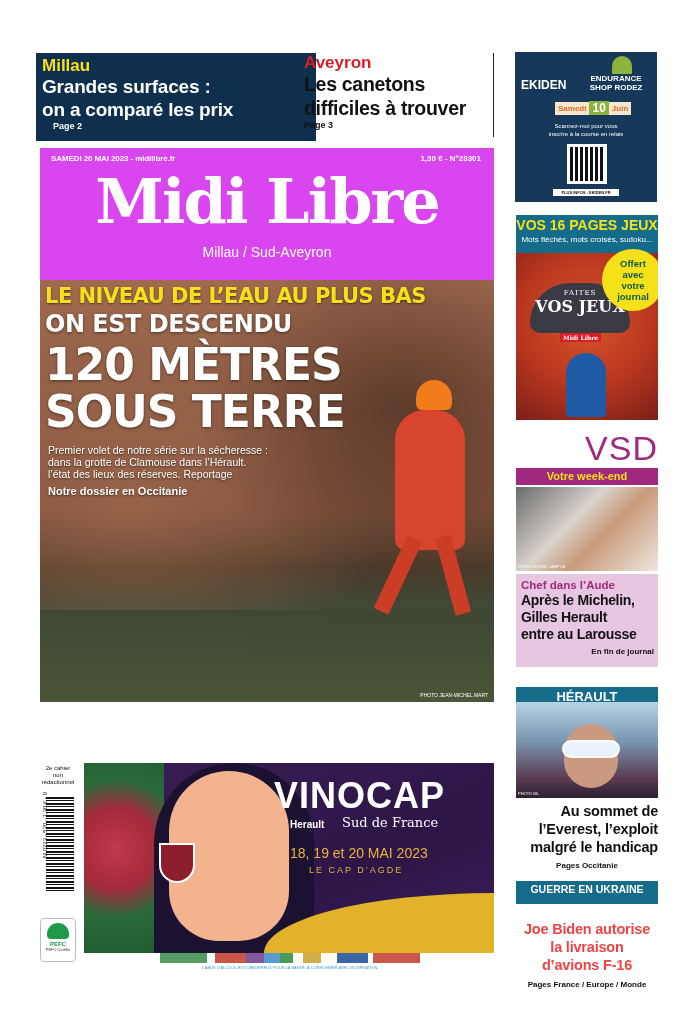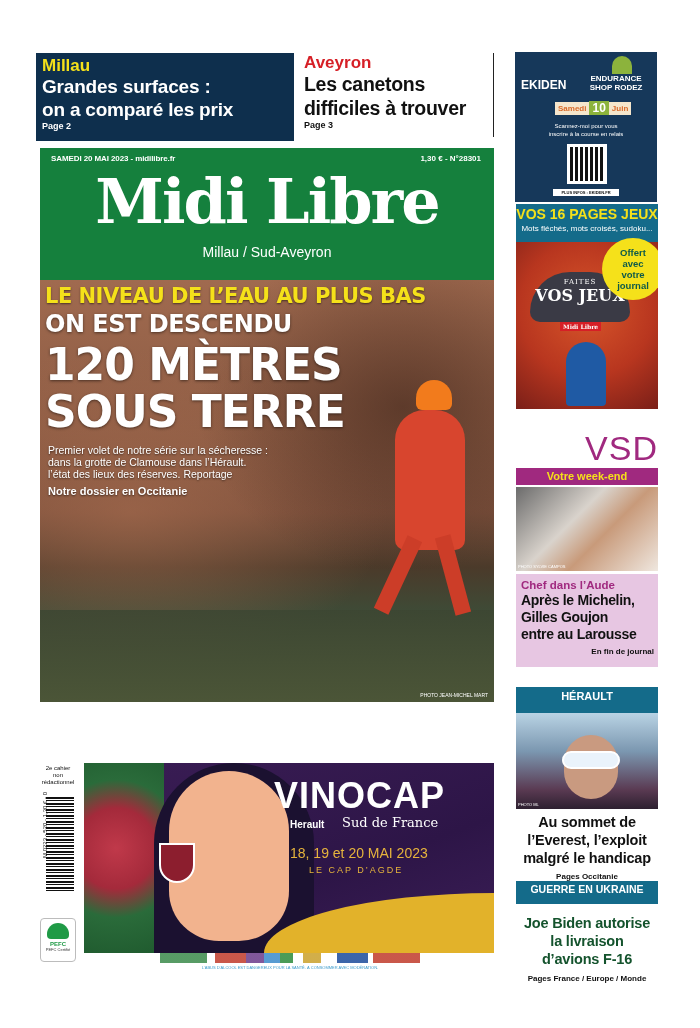--- a/index.html
+++ b/index.html
@@ -2,32 +2,32 @@
 <html><head>
 <meta charset="utf-8">
 <style>
   * { box-sizing: border-box; margin: 0; padding: 0; }
   html, body { width: 700px; height: 1028px; background: #ffffff; overflow: hidden; }
   body { position: relative; font-family: "DejaVu Sans", sans-serif; }
 
   .abs { position: absolute; }
 
   
-  .teaser-millau { left: 36px; top: 53px; width: 258px; height: 88px; background: #0e2f4d; color: #fff; padding: 3px 6px; }
+  .teaser-millau { left: 36px; top: 53px; width: 280px; height: 88px; background: #0e2f4d; color: #fff; padding: 3px 6px; }
   .teaser-millau .kicker { color: #f5e11a; font-weight: bold; font-size: 17px; line-height: 19px; font-family: "Liberation Sans", sans-serif; }
   .teaser-millau .title { font-weight: bold; font-size: 19px; line-height: 23px; font-family: "Liberation Sans", sans-serif; letter-spacing: -0.2px; }
-  .teaser-millau .page { font-weight: bold; font-size: 9px; line-height: 11px; font-family: "Liberation Sans", sans-serif; }
+  .teaser-millau .page { font-weight: bold; font-size: 9px; line-height: 11px; font-family: "Liberation Sans", sans-serif; margin-left: 11px; }
 
   .teaser-aveyron { left: 302px; top: 53px; width: 192px; height: 84px; border-right: 1px solid #222; padding: 0 4px 0 2px; }
   .teaser-aveyron .kicker { color: #d61f26; font-weight: bold; font-size: 17px; line-height: 19px; font-family: "Liberation Sans", sans-serif; }
   .teaser-aveyron .title { color: #111; font-weight: bold; font-size: 19.5px; line-height: 24px; font-family: "Liberation Sans", sans-serif; letter-spacing: -0.3px; }
   .teaser-aveyron .page { color: #111; font-weight: bold; font-size: 9px; line-height: 11px; font-family: "Liberation Sans", sans-serif; }
 
   
-  .masthead { left: 40px; top: 148px; width: 454px; height: 154px; background: #15803d; color: #fff; padding-left: 36px; }
+  .masthead { left: 40px; top: 148px; width: 454px; height: 154px; background: #d946ef; color: #fff; padding-left: 36px; }
   .mast-date { position: absolute; left: 11px; top: 6px; font-size: 8px; font-weight: bold; font-family: "Liberation Sans", sans-serif; letter-spacing: -0.1px; }
   .mast-price { position: absolute; right: 13px; top: 6px; font-size: 8px; font-weight: bold; font-family: "Liberation Sans", sans-serif; }
   .mast-logo { position: absolute; left: 0; right: 0; top: 14px; text-align: center; font-family: "DejaVu Serif", serif; font-weight: bold; font-size: 62px; line-height: 80px; letter-spacing: -2px; }
   .mast-edition { position: absolute; left: 0; right: 0; top: 96px; text-align: center; font-size: 14px; font-family: "Liberation Sans", sans-serif; }
 
   
   .main-photo { left: 40px; top: 280px; width: 454px; height: 422px; overflow: hidden;
     background:
       radial-gradient(ellipse at 80% 30%, rgba(60,35,25,0.6) 0%, rgba(0,0,0,0) 40%),
       radial-gradient(ellipse at 20% 55%, rgba(170,110,80,0.6) 0%, rgba(0,0,0,0) 50%),
@@ -81,21 +81,21 @@
   .ekiden-shop-logo { position: absolute; left: 97px; top: 4px; width: 20px; height: 18px; border-radius: 10px 10px 0 0; background: #8cb33c; }
   .ekiden-date { position: absolute; left: 40px; top: 48px; height: 16px; display: flex; align-items: center; }
   .ekiden-date span { font-size: 8px; font-weight: bold; padding: 2px 3px; background: #f5e6cc; color: #d86a2a; font-family: "Liberation Sans", sans-serif; }
   .ekiden-date .day { background: #8cb33c; color: #fff; font-size: 12px; padding: 0 3px; }
   .ekiden-text { position: absolute; left: 0; right: 0; top: 70px; font-size: 6px; line-height: 8px; font-family: "Liberation Sans", sans-serif; }
   .qr { position: absolute; left: 52px; top: 92px; width: 40px; height: 40px; background:
       repeating-linear-gradient(90deg, #111 0 3px, #fff 3px 5px),
       #fff; border: 3px solid #fff; }
   .ekiden-url { position: absolute; left: 38px; top: 137px; width: 66px; background: #fff; color: #111; font-size: 4px; padding: 1px; font-weight: bold; font-family: "Liberation Sans", sans-serif; }
 
-  .jeux { left: 516px; top: 204px; width: 142px; height: 225px; overflow: hidden; }
+  .jeux { left: 516px; top: 215px; width: 142px; height: 225px; overflow: hidden; }
   .jeux-head { height: 38px; background: #146b8a; color: #f5e11a; text-align: center; padding-top: 1px; }
   .jeux-head .t { font-size: 14px; font-weight: bold; font-family: "Liberation Sans", sans-serif; line-height: 18px; }
   .jeux-head .s { font-size: 8px; color: #fff; font-family: "Liberation Sans", sans-serif; line-height: 12px; }
   .jeux-cover { position: relative; height: 167px; background: radial-gradient(circle at 50% 40%, #d8562a 0%, #b8361f 55%, #7a1f18 100%); }
   .jeux-badge { position: absolute; right: -6px; top: -4px; width: 62px; height: 62px; border-radius: 50%; background: #f5e11a; color: #0e5a4a; font-size: 9.5px; font-weight: bold; text-align: center; padding-top: 9px; line-height: 11px; font-family: "Liberation Sans", sans-serif; }
   .jeux-sign { position: absolute; left: 14px; top: 30px; width: 100px; height: 50px; background: #3a3a45; border-radius: 40px 40px 10px 10px; color: #fff; text-align: center; }
   .jeux-sign .faites { font-size: 7px; letter-spacing: 1px; padding-top: 6px; font-family: "DejaVu Serif", serif; }
   .jeux-sign .vos { font-size: 16px; font-weight: bold; font-family: "DejaVu Serif", serif; }
   .jeux-ml { position: absolute; left: 44px; top: 80px; background: #d61f26; color: #fff; font-size: 6px; padding: 1px 3px; font-weight: bold; font-family: "DejaVu Serif", serif; }
   .jeux-char { position: absolute; left: 50px; top: 100px; width: 40px; height: 64px; background: #1f5aa4; border-radius: 20px 20px 4px 4px; }
@@ -104,31 +104,31 @@
   .vsd-logo { text-align: right; color: #a0297f; font-size: 34px; line-height: 40px; font-family: "Liberation Sans", sans-serif; letter-spacing: 1px; }
   .vsd-band { background: #a0297f; color: #f5e11a; font-weight: bold; font-size: 11px; text-align: center; height: 17px; line-height: 17px; font-family: "Liberation Sans", sans-serif; }
   .vsd-photo { position: relative; height: 84px; margin-top: 2px; background: linear-gradient(135deg, #6b6b6b 0%, #d9d3cc 40%, #c89a7a 60%, #efe7df 100%); }
   .vsd-photo .credit { position: absolute; left: 2px; bottom: 2px; font-size: 4px; color: #fff; font-family: "Liberation Sans", sans-serif; }
   .vsd-story { background: #e7c6e2; padding: 4px 4px 3px 5px; margin-top: 3px; height: 93px; }
   .vsd-kicker { color: #a0297f; font-size: 11.5px; font-weight: bold; font-family: "Liberation Sans", sans-serif; line-height: 14px; }
   .vsd-title { color: #111; font-size: 14px; font-weight: bold; font-family: "Liberation Sans", sans-serif; line-height: 17px; letter-spacing: -0.3px; }
   .vsd-page { color: #111; font-size: 8px; font-weight: bold; text-align: right; margin-top: 4px; font-family: "Liberation Sans", sans-serif; }
 
   .herault { left: 516px; top: 687px; width: 142px; }
-  .herault-band { background: #146b8a; color: #fff; font-weight: bold; font-size: 11px; text-align: center; height: 26px; line-height: 19px; font-family: "Liberation Sans", sans-serif; }
+  .herault-band { background: #146b8a; color: #fff; font-weight: bold; font-size: 13px; text-align: center; height: 15px; line-height: 19px; font-family: "Liberation Sans", sans-serif; }
   .herault-photo { position: relative; height: 96px; background: linear-gradient(180deg, #b9d3e4 0%, #7b97b0 40%, #5a3a52 80%, #2d2030 100%); }
   .herault-face { position: absolute; left: 48px; top: 22px; width: 54px; height: 64px; background: #c99a80; border-radius: 27px; }
   .herault-goggles { position: absolute; left: 46px; top: 38px; width: 58px; height: 18px; border-radius: 9px; background: #eaf3fb; border: 2px solid #fff; }
   .herault-photo .credit { position: absolute; left: 2px; bottom: 2px; font-size: 4px; color: #fff; font-family: "Liberation Sans", sans-serif; }
-  .herault-title { text-align: center; color: #111; font-size: 14.5px; font-weight: bold; line-height: 18px; margin-top: 4px; font-family: "Liberation Sans", sans-serif; letter-spacing: -0.2px; }
+  .herault-title { text-align: right; color: #111; font-size: 14.5px; font-weight: bold; line-height: 18px; margin-top: 4px; font-family: "Liberation Sans", sans-serif; letter-spacing: -0.2px; }
   .herault-page { text-align: center; color: #111; font-size: 8px; font-weight: bold; margin-top: 5px; font-family: "Liberation Sans", sans-serif; }
 
   .ukraine { left: 516px; top: 881px; width: 142px; }
   .ukraine-band { background: #146b8a; color: #fff; font-weight: bold; font-size: 10.5px; text-align: center; height: 23px; line-height: 17px; font-family: "Liberation Sans", sans-serif; }
-  .ukraine-title { text-align: center; color: #14532d; font-size: 14.5px; font-weight: bold; line-height: 18px; margin-top: 10px; font-family: "Liberation Sans", sans-serif; letter-spacing: -0.2px; }
+  .ukraine-title { text-align: center; color: #ef4444; font-size: 14.5px; font-weight: bold; line-height: 18px; margin-top: 16px; font-family: "Liberation Sans", sans-serif; letter-spacing: -0.2px; }
   .ukraine-page { text-align: center; color: #111; font-size: 8px; font-weight: bold; margin-top: 6px; font-family: "Liberation Sans", sans-serif; }
 </style>
 </head>
 <body>
 
 <div class="abs teaser-millau">
   <div class="kicker">Millau</div>
   <div class="title">Grandes surfaces :</div>
   <div class="title">on a comparé les prix</div>
   <div class="page">Page 2</div>
@@ -238,21 +238,21 @@
 
 <div class="abs vsd">
   <div class="vsd-logo">VSD</div>
   <div class="vsd-band">Votre week-end</div>
   <div class="vsd-photo">
     <div class="credit">PHOTO SYLVIE CAMPOS</div>
   </div>
   <div class="vsd-story">
     <div class="vsd-kicker">Chef dans l’Aude</div>
     <div class="vsd-title">Après le Michelin,</div>
-    <div class="vsd-title">Gilles Goujon</div>
+    <div class="vsd-title">Gilles Herault</div>
     <div class="vsd-title">entre au Larousse</div>
     <div class="vsd-page">En fin de journal</div>
   </div>
 </div>
 
 <div class="abs herault">
   <div class="herault-band">HÉRAULT</div>
   <div class="herault-photo">
     <div class="herault-face"></div>
     <div class="herault-goggles"></div>

